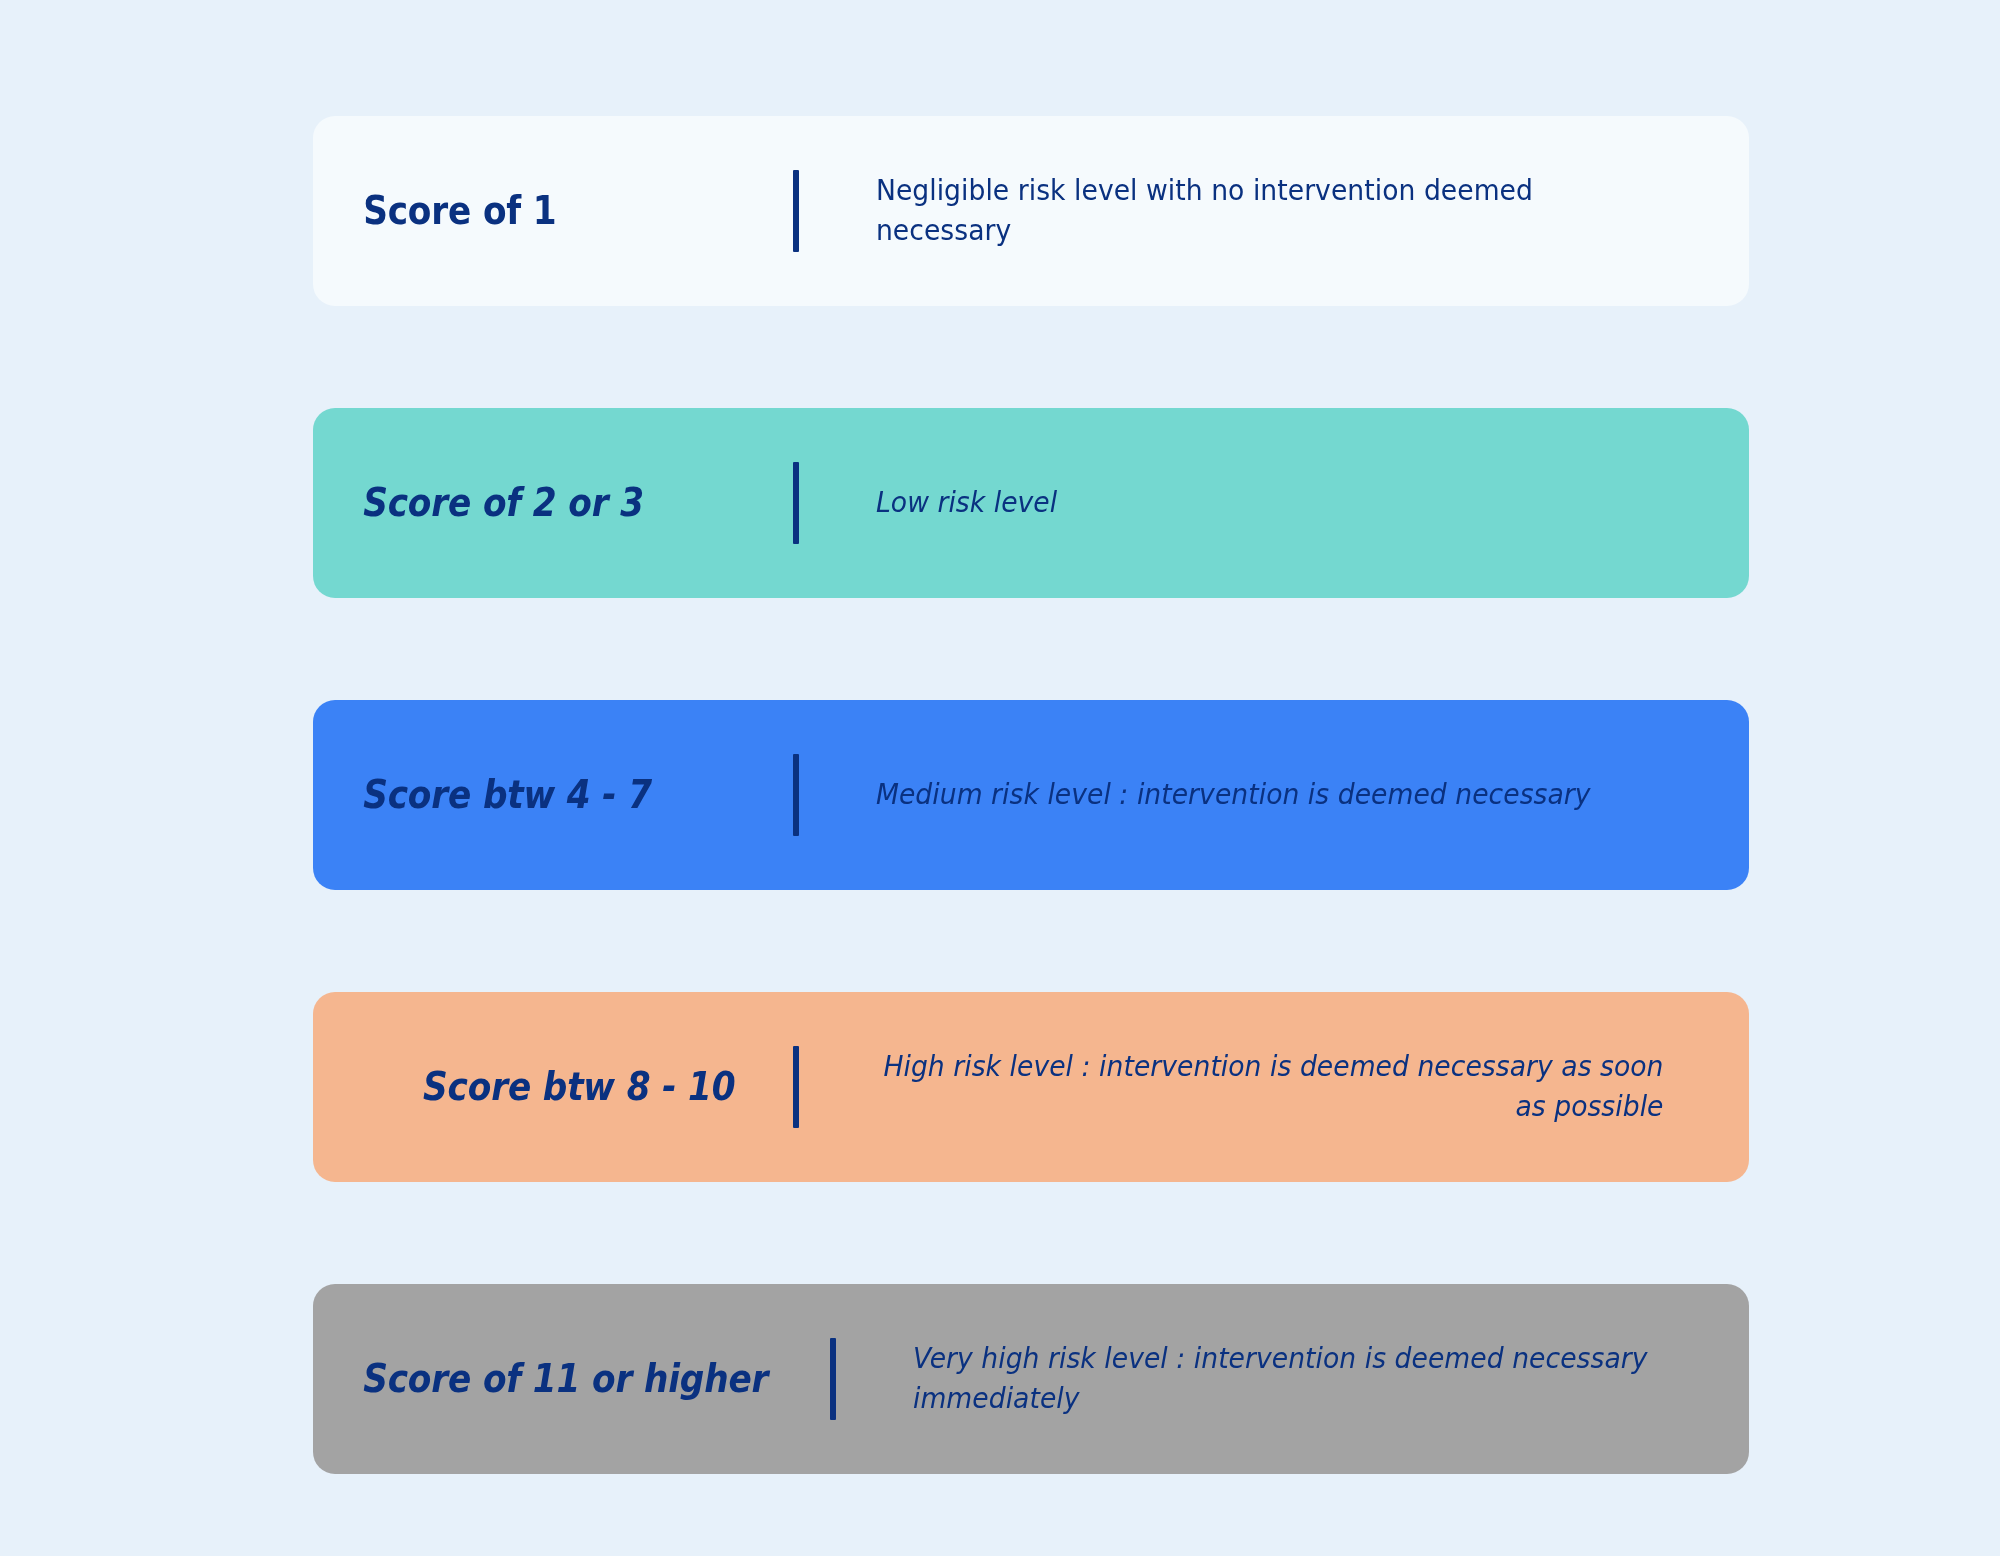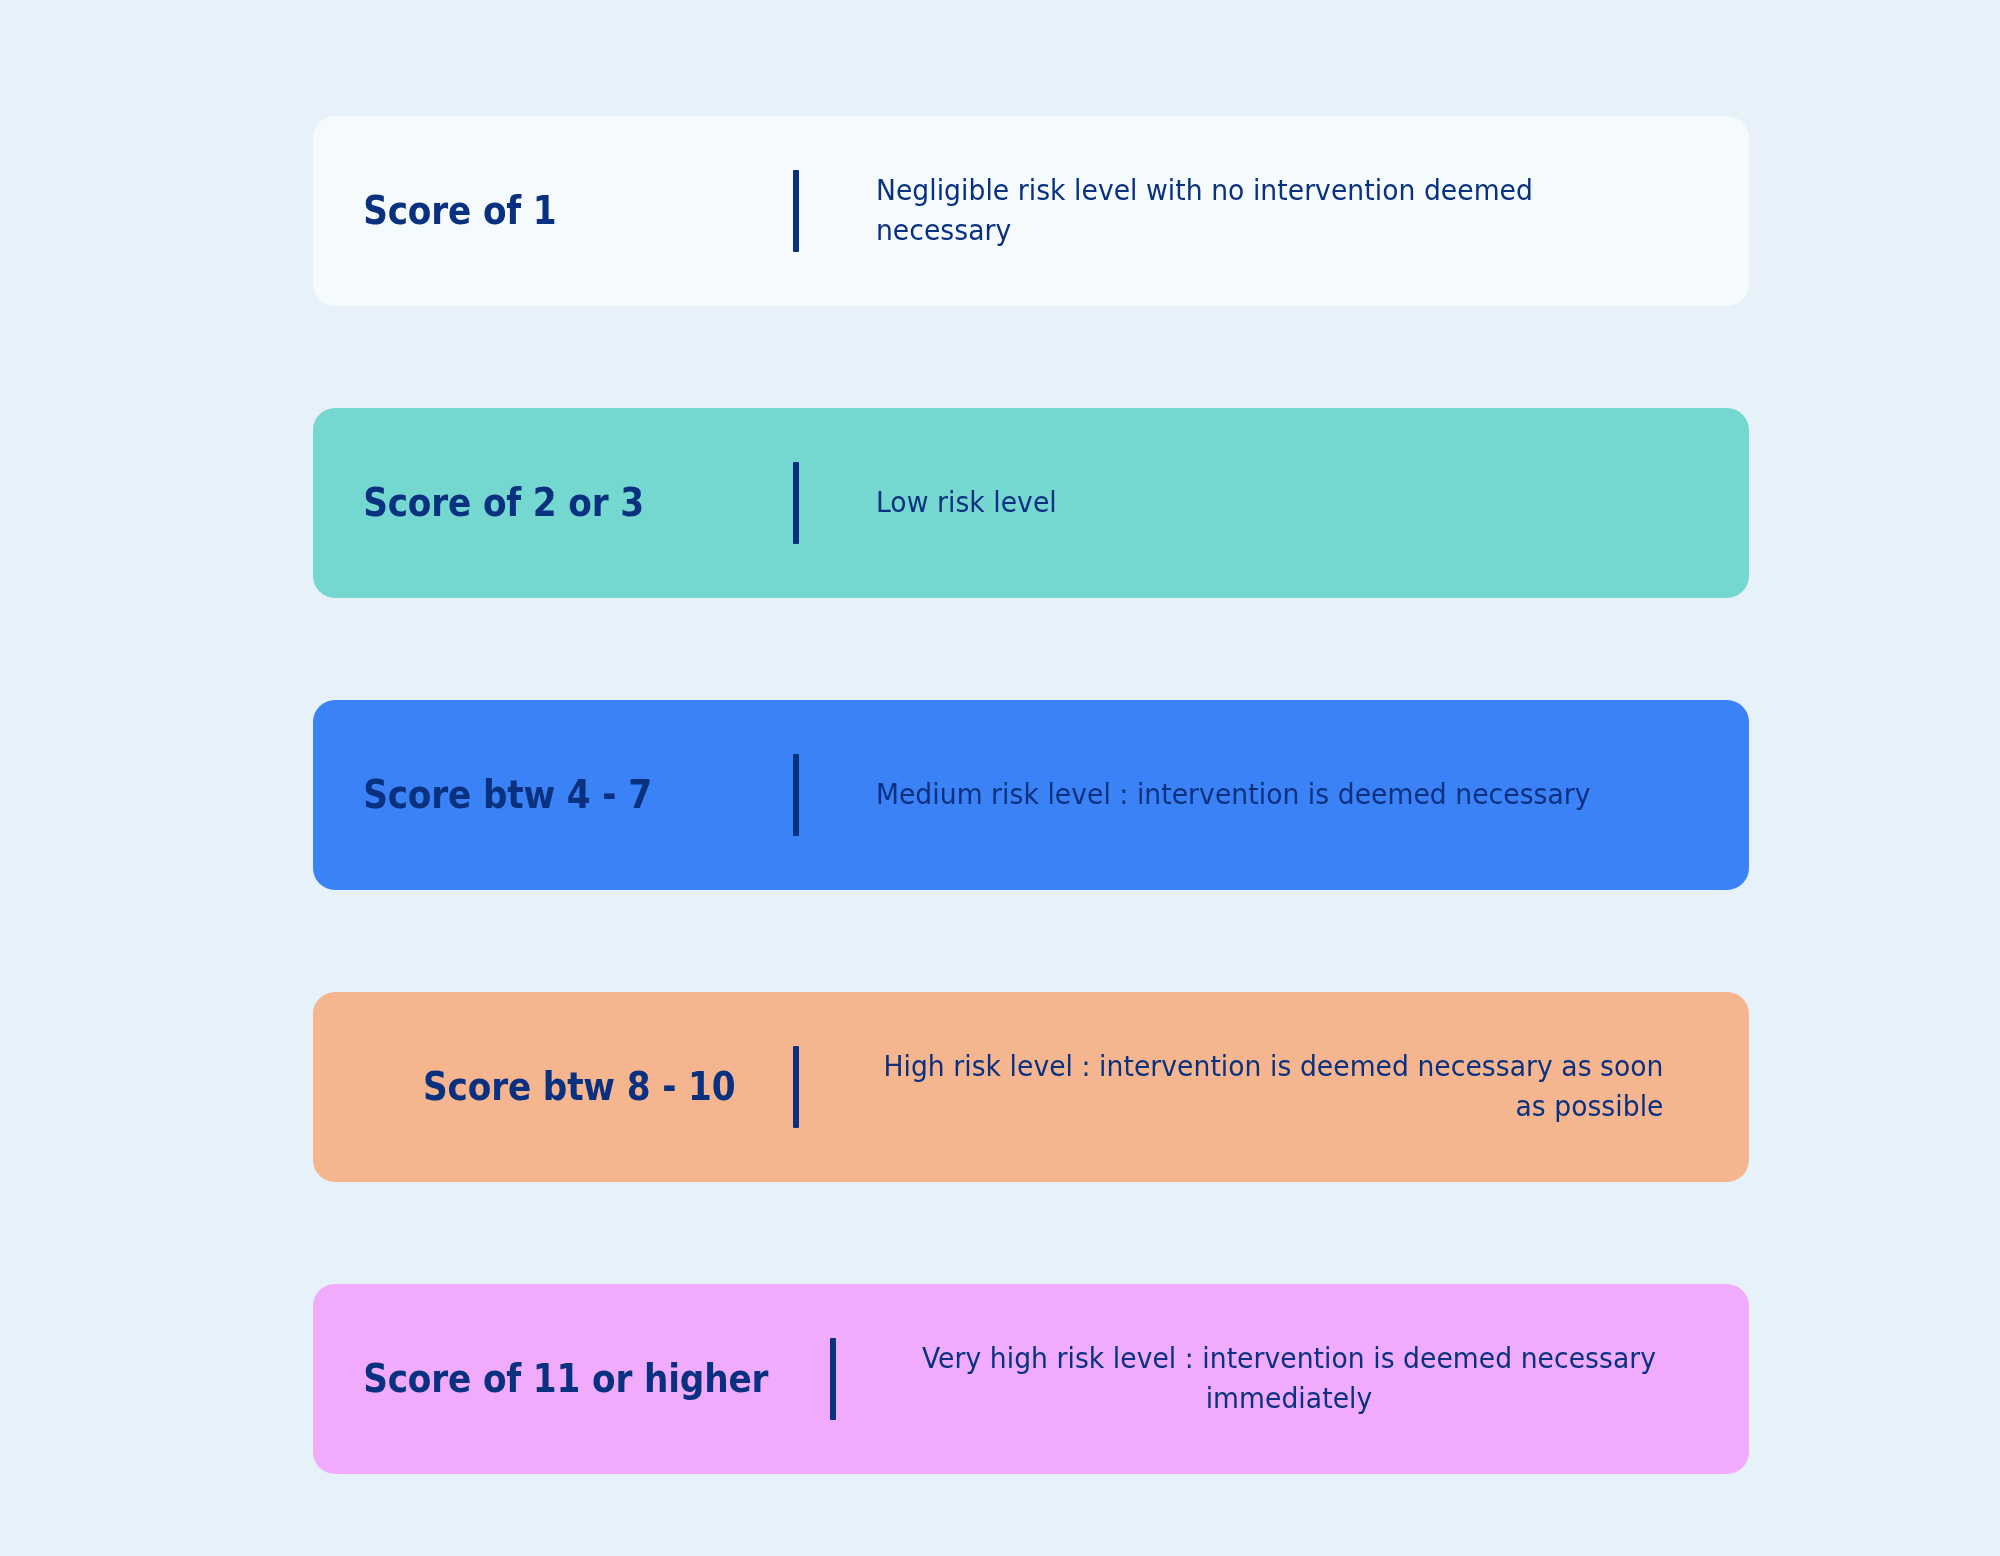--- a/index.html
+++ b/index.html
@@ -36,21 +36,21 @@
   .card {
     position: relative;
     width: 1436px;
     border-radius: 22px;
     display: flex;
     align-items: center;
     overflow: hidden;
   }
 
   .card-h180 { height: 190px; }
-  .card-h190 { height: 190px; }
+  .card-h190 { height: 190px; font-style: italic; }
 
   .score-label {
     flex: 0 0 480px;
     padding-left: 57px;
     color: #0A3180;
     font-family: "DejaVu Sans", sans-serif;
     font-weight: 700;
     font-size: 39px;
     letter-spacing: -0.2px;
     line-height: 1.05;
@@ -115,20 +115,20 @@
       <div class="divider" style="background: rgb(10, 49, 128);"></div>
       <div class="desc" data-bind="legend.items.2.description" style="color: rgb(10, 49, 128);">Medium risk level : intervention is deemed necessary</div>
     </div>
 
     <div class="card card-h190" data-tone="orange" style="background: rgb(245, 182, 143); text-align: right;">
       <div class="score-label" data-bind="legend.items.3.score_label" style="color: rgb(10, 49, 128);">Score btw 8 - 10</div>
       <div class="divider" style="background: rgb(10, 49, 128);"></div>
       <div class="desc" data-bind="legend.items.3.description" style="color: rgb(10, 49, 128);">High risk level : intervention is deemed necessary as soon as possible</div>
     </div>
 
-    <div class="card card-h190" data-tone="red" style="background: #f0abfc; text-align: center;">
+    <div class="card card-h190" data-tone="red" style="background: #a3a3a3;">
       <div class="score-label wide" data-bind="legend.items.4.score_label" style="color: rgb(10, 49, 128);">Score of 11 or higher</div>
       <div class="divider" style="background: rgb(10, 49, 128);"></div>
       <div class="desc" data-bind="legend.items.4.description" style="color: rgb(10, 49, 128);">Very high risk level : intervention is deemed necessary immediately</div>
     </div>
 
   </div>
 </div>
 
 </body></html>

